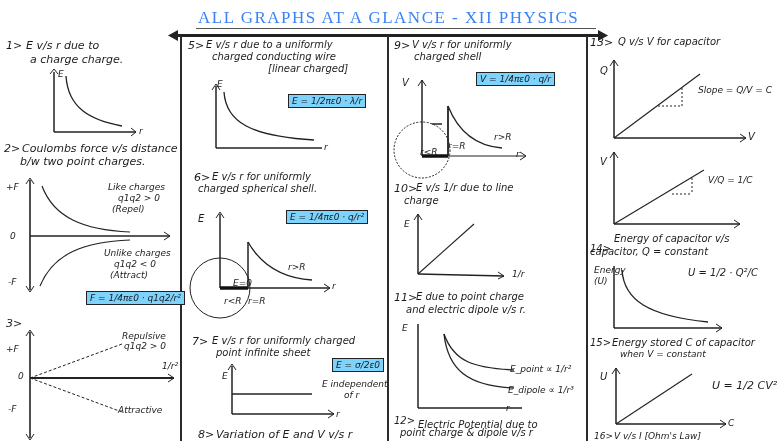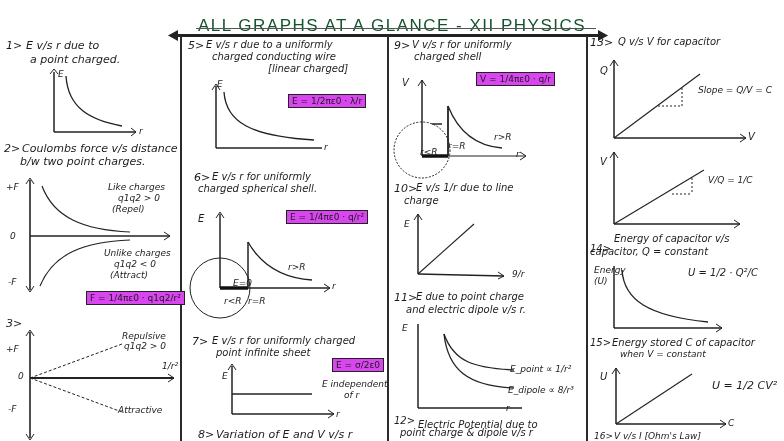--- a/index.html
+++ b/index.html
@@ -1,23 +1,23 @@
 <!DOCTYPE html>
 <html><head>
 <meta charset="utf-8">
 <style>
   html,body{margin:0;padding:0;background:#fff;}
   body{width:784px;height:441px;position:relative;overflow:hidden;font-family:"DejaVu Sans",sans-serif;color:#1a1a1a;}
   .hw{font-family:"DejaVu Sans",sans-serif;font-style:italic;color:#1c1c1c;position:absolute;white-space:nowrap;line-height:1.05;}
-  .title{position:absolute;left:198px;top:16px;font-size:17px;letter-spacing:1.5px;font-family:Liberation Sans, sans-serif;color:#14532d;}
+  .title{position:absolute;left:198px;top:8px;font-size:17px;letter-spacing:1.5px;font-family:Liberation Serif, serif;color:#3b82f6;}
   .title-underline{position:absolute;left:196px;top:28px;width:400px;height:1px;background:#555;}
   .topbar{position:absolute;left:172px;top:34px;width:430px;height:3px;background:#222;}
   .vline{position:absolute;width:2px;background:#2a2a2a;}
   svg.g{position:absolute;overflow:visible;}
-  .formula{position:absolute;border:1.5px solid #222;background:#d946ef;font-size:9px;padding:1px 3px;white-space:nowrap;}
+  .formula{position:absolute;border:1.5px solid #222;background:#7dd3fc;font-size:9px;padding:1px 3px;font-style:italic;white-space:nowrap;}
   .s{font-size:9px;}
   .m{font-size:10px;}
   .l{font-size:11px;}
 </style>
 </head>
 <body>
 
 <div class="title">ALL GRAPHS AT A GLANCE - XII PHYSICS</div>
 <div class="title-underline"></div>
 <div class="topbar"></div>
@@ -26,21 +26,21 @@
   <polygon points="440,7.5 430,2 430,13" fill="#222"></polygon>
 </svg>
 
 <div class="vline" style="left:180px;top:36px;height:405px"></div>
 <div class="vline" style="left:387px;top:36px;height:405px"></div>
 <div class="vline" style="left:586px;top:36px;height:405px"></div>
 
 <div>
   <div class="hw l" style="left:6px;top:40px">1&gt;</div>
   <div class="hw l" style="left:26px;top:40px">E v/s r due to</div>
-  <div class="hw l" style="left:30px;top:54px">a point charged.</div>
+  <div class="hw l" style="left:30px;top:54px">a charge charge.</div>
   <svg class="g" style="left:50px;top:68px" width="90" height="72">
     <line x1="4" y1="4" x2="4" y2="64" stroke="#222" stroke-width="1.5"></line>
     <line x1="4" y1="64" x2="86" y2="64" stroke="#222" stroke-width="1.5"></line>
     <polyline points="0,6 4,1 8,6" fill="none" stroke="#222"></polyline>
     <polyline points="81,60 86,64 81,68" fill="none" stroke="#222"></polyline>
     <path d="M16,8 C18,40 40,52 72,58" fill="none" stroke="#222" stroke-width="1.3"></path>
   </svg>
   <div class="hw s" style="left:58px;top:70px">E</div>
   <div class="hw s" style="left:139px;top:127px">r</div>
 </div>
@@ -180,37 +180,37 @@
   <div class="hw m" style="left:416px;top:183px">E v/s 1/r due to line</div>
   <div class="hw m" style="left:404px;top:196px">charge</div>
   <svg class="g" style="left:414px;top:212px" width="110" height="66">
     <line x1="4" y1="2" x2="4" y2="62" stroke="#222" stroke-width="1.5"></line>
     <polyline points="0,8 4,2 8,8" fill="none" stroke="#222"></polyline>
     <line x1="4" y1="62" x2="90" y2="64" stroke="#222" stroke-width="1.5"></line>
     <polyline points="84,60 90,64 84,67" fill="none" stroke="#222"></polyline>
     <line x1="4" y1="62" x2="60" y2="12" stroke="#222" stroke-width="1.1"></line>
   </svg>
   <div class="hw s" style="left:404px;top:220px">E</div>
-  <div class="hw s" style="left:512px;top:270px">9/r</div>
+  <div class="hw s" style="left:512px;top:270px">1/r</div>
 </div>
 
 <div>
   <div class="hw l" style="left:394px;top:292px">11&gt;</div>
   <div class="hw m" style="left:416px;top:292px">E due to point charge</div>
   <div class="hw m" style="left:406px;top:305px">and electric dipole v/s r.</div>
   <svg class="g" style="left:414px;top:322px" width="110" height="90">
     <line x1="4" y1="2" x2="4" y2="86" stroke="#222" stroke-width="1.5"></line>
     <line x1="4" y1="86" x2="108" y2="86" stroke="#222" stroke-width="1.5"></line>
     <path d="M30,12 C40,40 60,46 100,48" fill="none" stroke="#222" stroke-width="1.3"></path>
     <path d="M30,12 C34,48 54,64 100,66" fill="none" stroke="#222" stroke-width="1.3"></path>
   </svg>
   <div class="hw s" style="left:402px;top:324px">E</div>
   <div class="hw s" style="left:506px;top:404px">r</div>
   <div class="hw s" style="left:510px;top:365px">E_point ∝ 1/r²</div>
-  <div class="hw s" style="left:508px;top:386px">E_dipole ∝ 8/r³</div>
+  <div class="hw s" style="left:508px;top:386px">E_dipole ∝ 1/r³</div>
 </div>
 
 <div>
   <div class="hw m" style="left:394px;top:416px">12&gt;</div>
   <div class="hw m" style="left:418px;top:420px">Electric Potential due to</div>
   <div class="hw m" style="left:400px;top:428px">point charge &amp; dipole v/s r</div>
 </div>
 
 <div>
   <div class="hw l" style="left:590px;top:37px">13&gt;</div>

